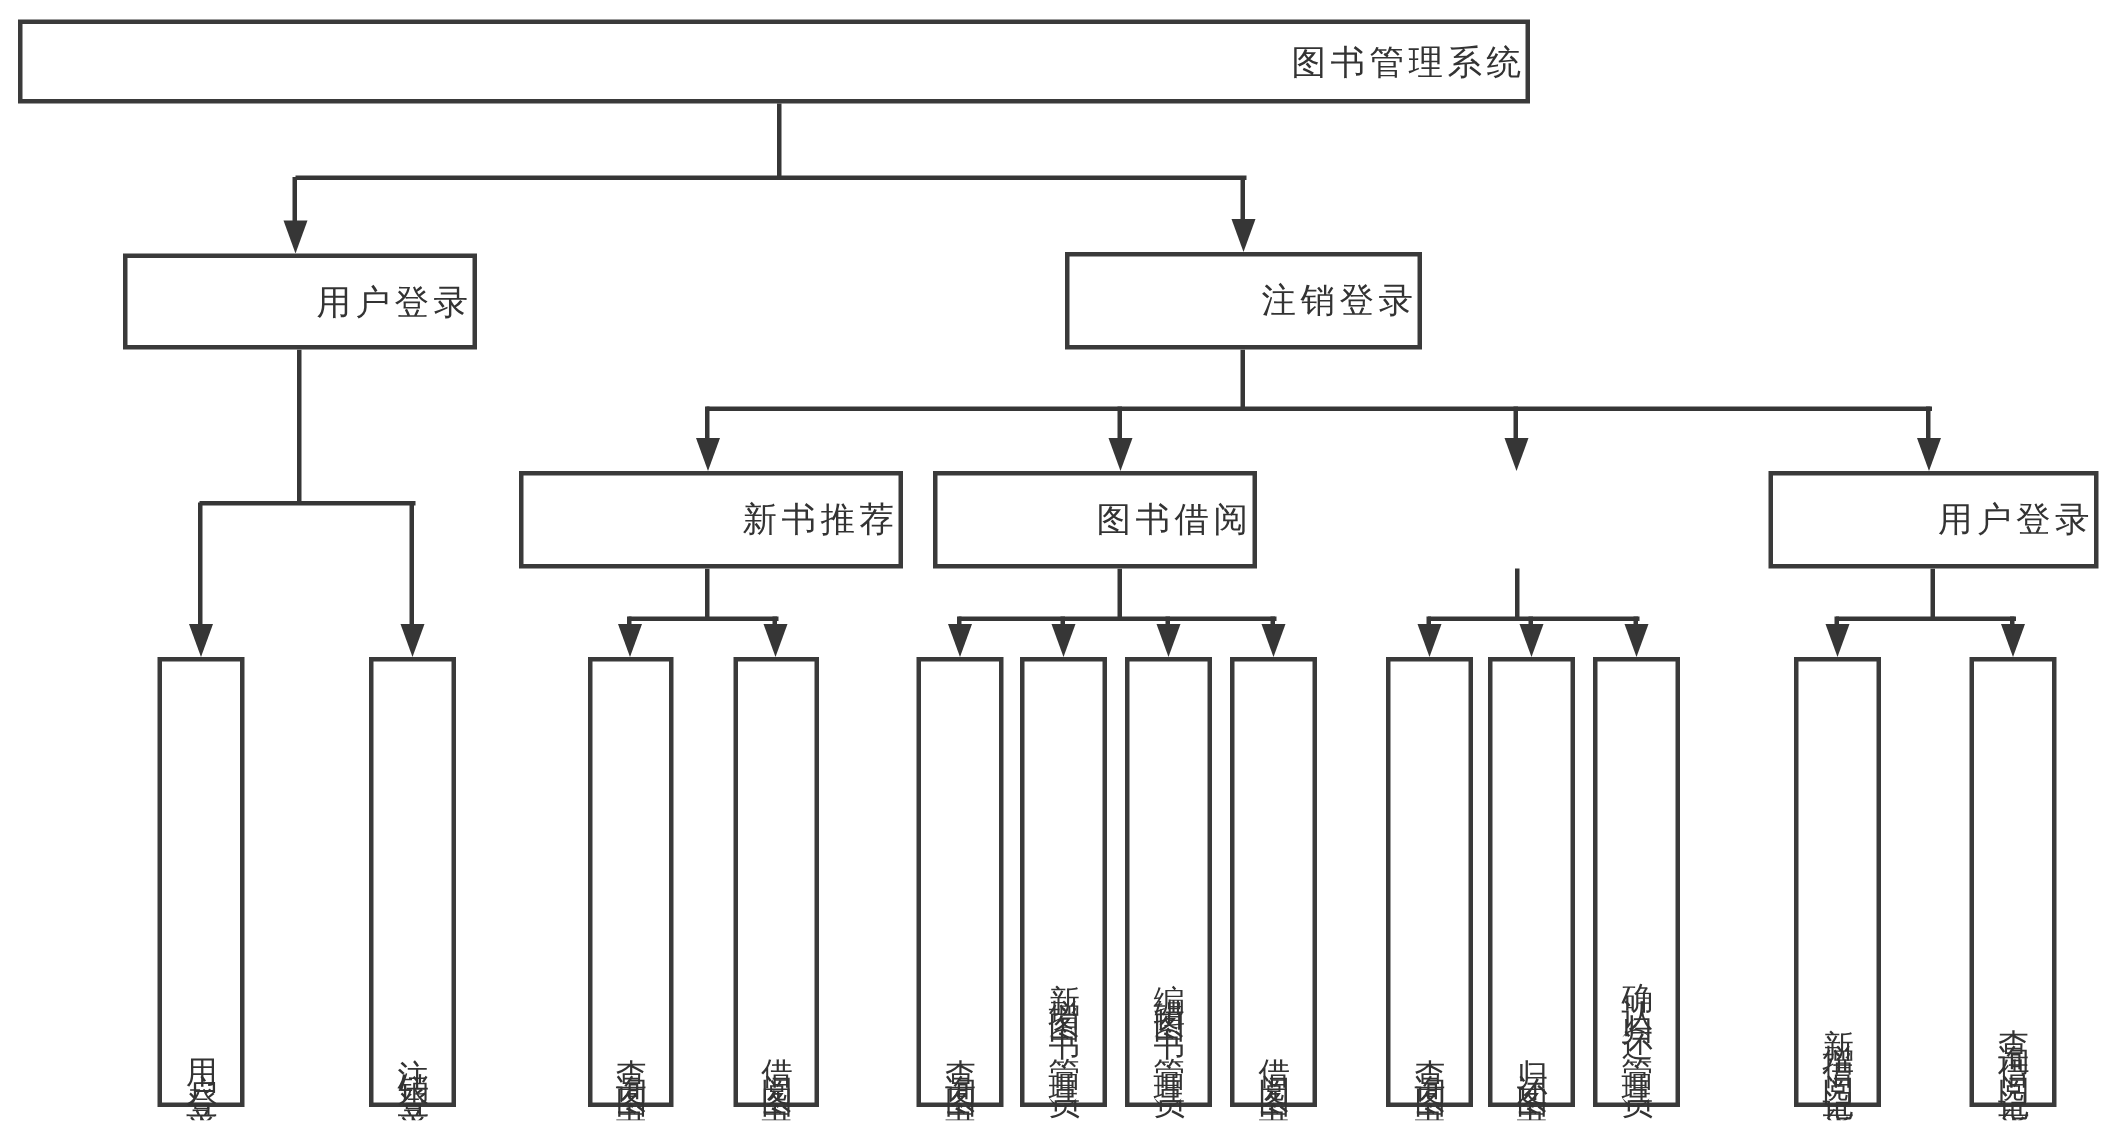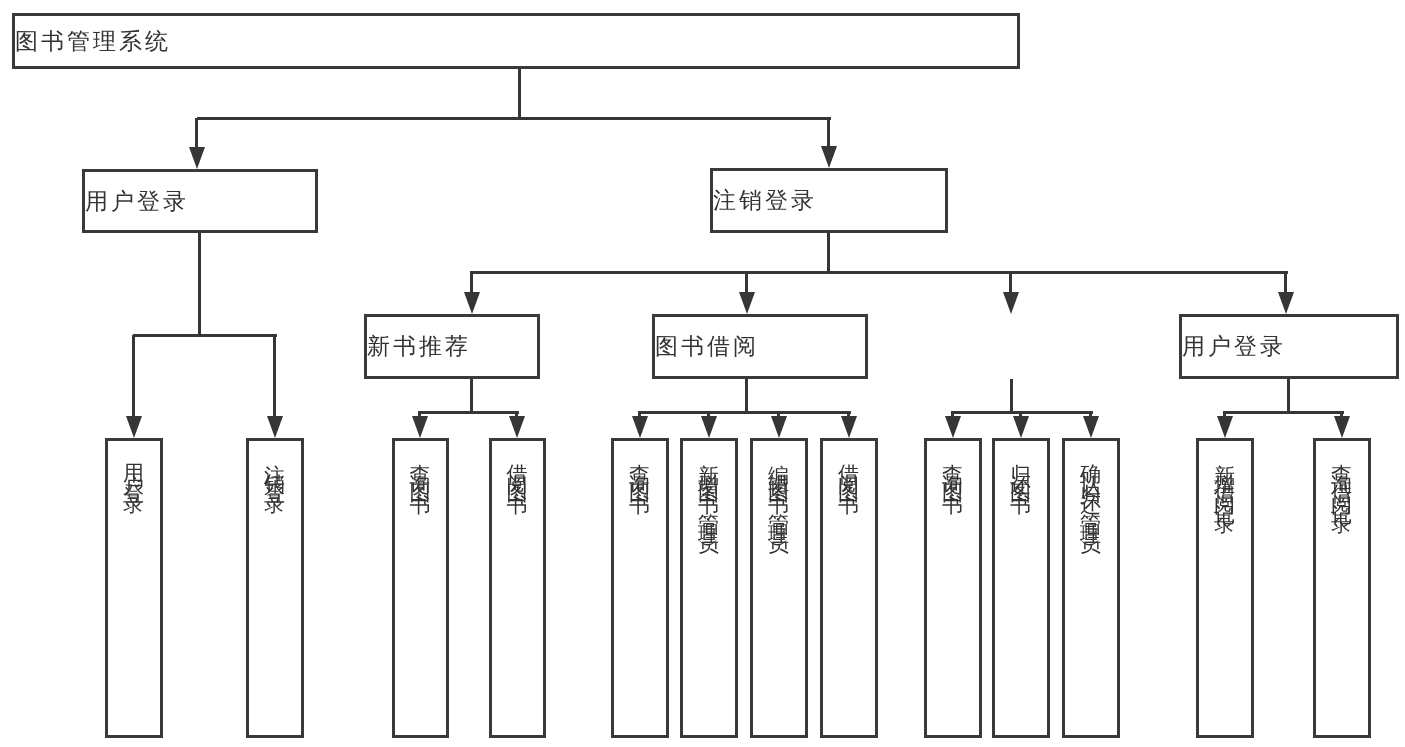--- a/index.html
+++ b/index.html
@@ -10,21 +10,21 @@
     font-family:"Liberation Sans","DejaVu Sans",sans-serif;
     overflow:hidden;
   }
   .node{
     position:absolute;
     box-sizing:border-box;
     border:3px solid #3a3a3a;
     background:#ffffff;
     display:flex;
     align-items:center;
-    justify-content:flex-start;
+    justify-content:flex-end;
     color:#333333;
     font-size:23px;
     letter-spacing:3px;
     text-align:center;
     z-index:2;
   }
   .leaf{
     font-size:21px;
     letter-spacing:10px;
     writing-mode:vertical-rl;
@@ -62,25 +62,25 @@
   </div>
 
   <div class="node" style="left:82px;top:169px;width:236px;height:64px">
     <span>用户登录</span>
   </div>
 
   <div class="node" style="left:710px;top:168px;width:238px;height:65px">
     <span>注销登录</span>
   </div>
 
-  <div class="node" style="left:364px;top:314px;width:176px;height:65px">
+  <div class="node" style="left:346px;top:314px;width:256px;height:65px">
     <span>新书推荐</span>
   </div>
 
-  <div class="node" style="left:652px;top:314px;width:216px;height:65px">
+  <div class="node" style="left:622px;top:314px;width:216px;height:65px">
     <span>图书借阅</span>
   </div>
 
 
   <div class="node" style="left:1179px;top:314px;width:220px;height:65px">
     <span>用户登录</span>
   </div>
 
   <div class="node leaf" style="left:105px;top:438px;width:58px;height:300px">
     <span>用户登录</span>

